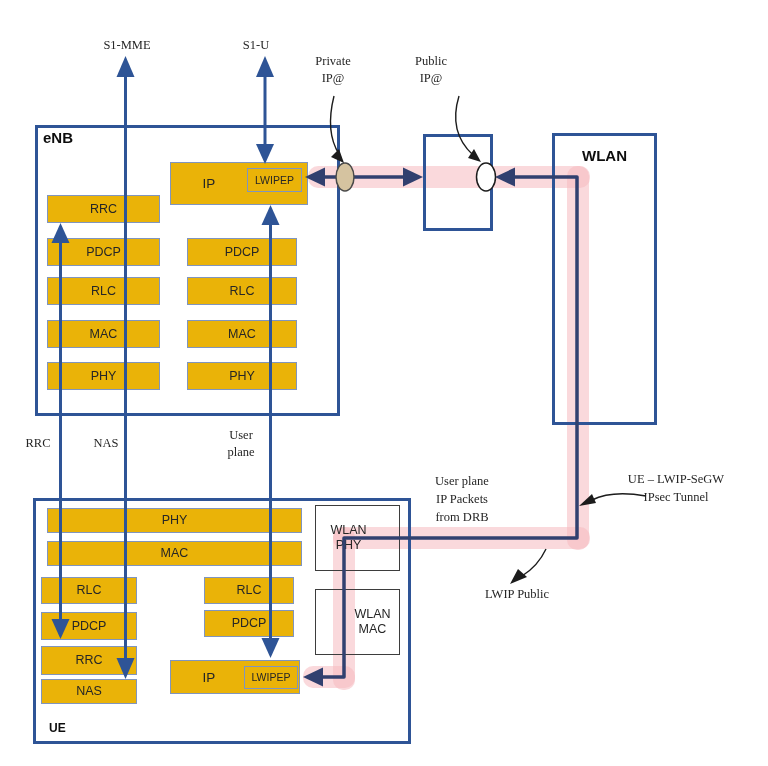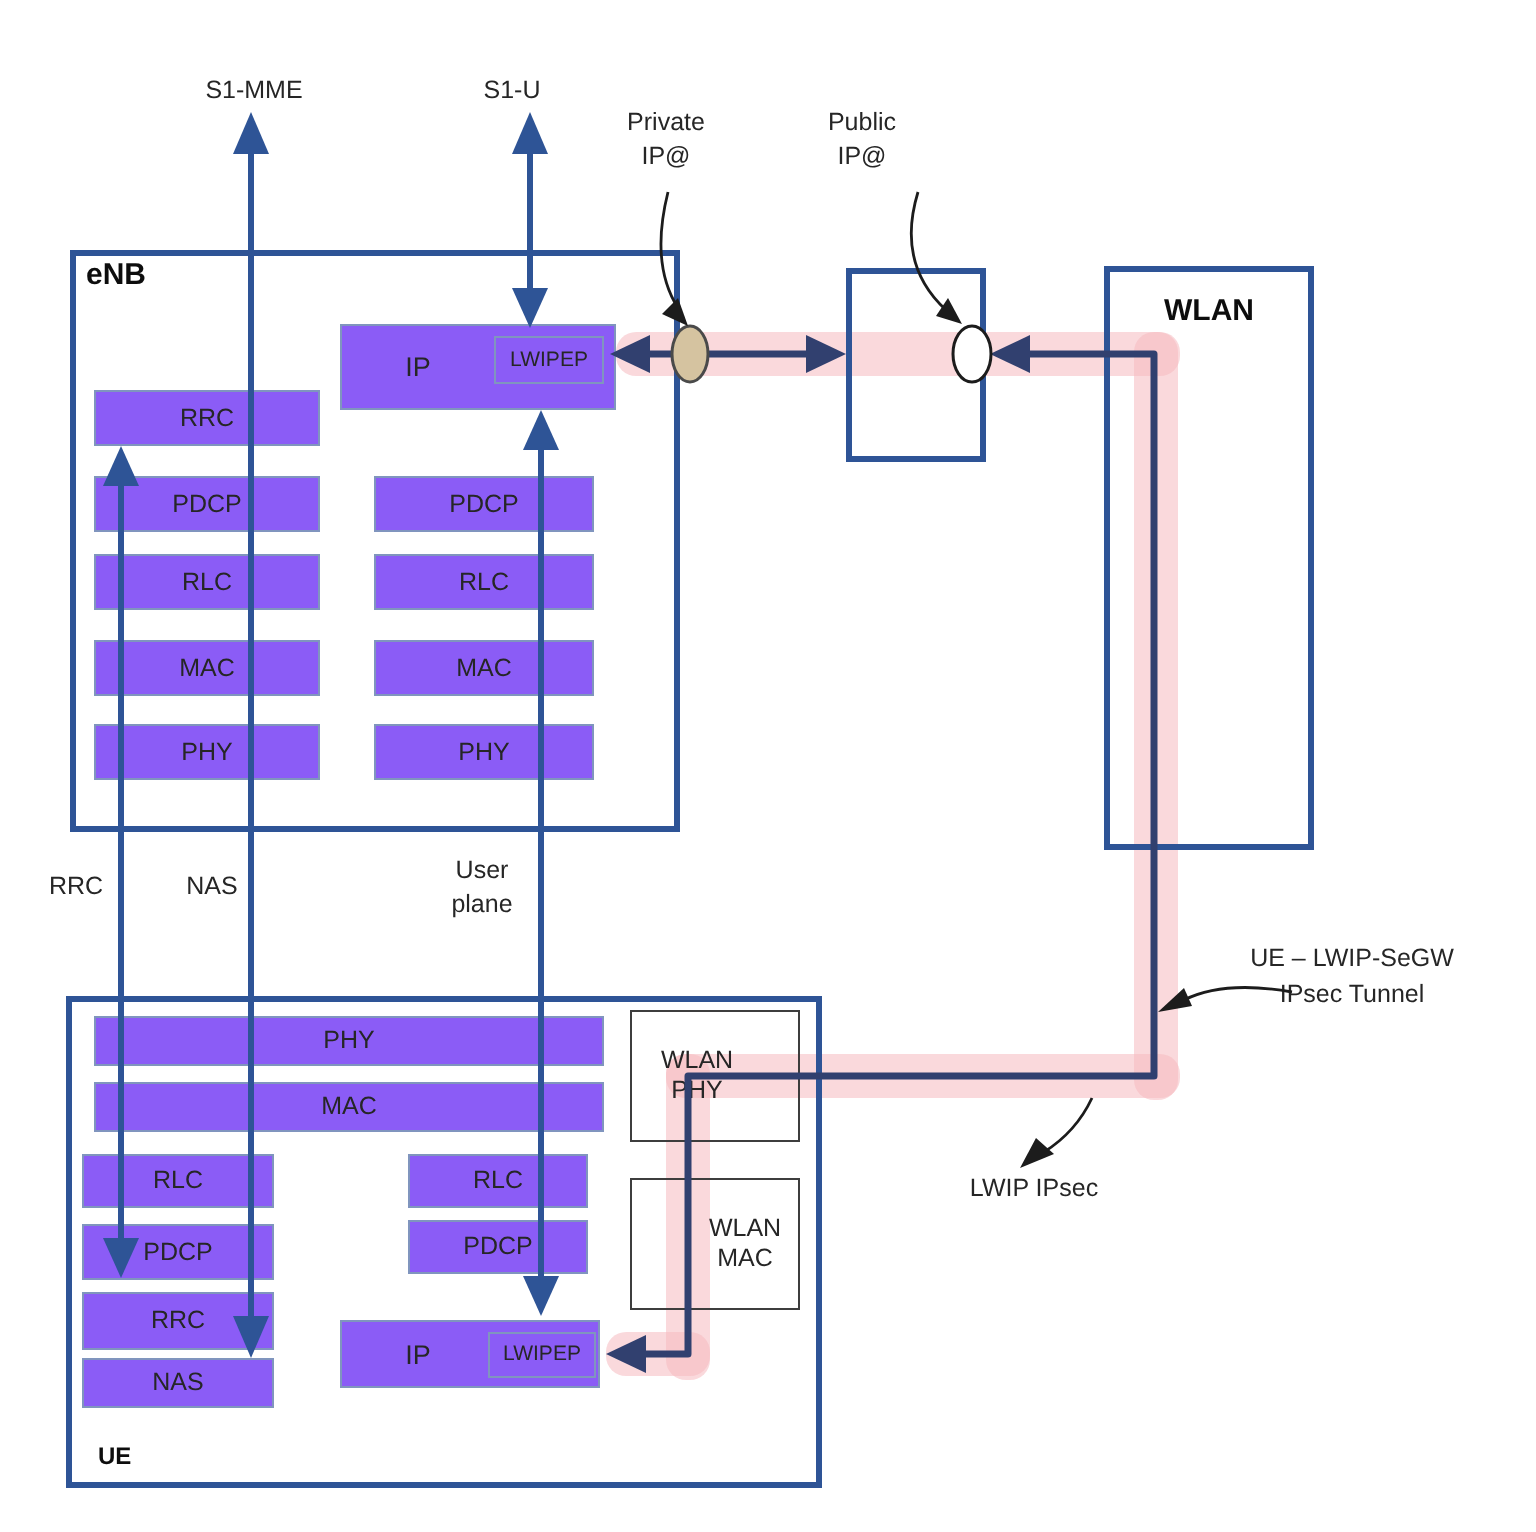--- a/index.html
+++ b/index.html
@@ -1,25 +1,25 @@
 <!DOCTYPE html>
 <html><head>
 <meta charset="utf-8">
 <style>
   html,body{margin:0;padding:0;background:#ffffff;}
   .stage{position:relative;width:768px;height:766px;background:#ffffff;
          font-family:"Liberation Sans","DejaVu Sans",sans-serif;overflow:hidden;}
   
   .pink{position:absolute;background:rgba(245,186,192,0.55);border-radius:10px;z-index:1;}
   .box{position:absolute;border:3px solid #2e5496;box-sizing:border-box;z-index:2;background:transparent;}
-  .inner{position:absolute;border:1.5px solid #8095be;background:#8b5cf6;box-sizing:border-box;
+  .inner{position:absolute;border:1.5px solid #8095be;background:#eab308;box-sizing:border-box;
          display:flex;align-items:center;justify-content:center;
          font-size:12.5px;color:#262626;z-index:2;text-align:center;line-height:15px;}
   .inner.dark{border:1.5px solid #3d3d3d;background:transparent;}
-  .lbl{position:absolute;font-size:12.5px;color:#262626;text-align:center;line-height:17px;z-index:2;}
+  .lbl{position:absolute;font-size:12.5px;color:#262626;text-align:center;line-height:17px;z-index:2;font-family:Liberation Serif, serif;}
   .title{font-weight:bold;font-size:15px;color:#0d0d0d;}
   .enb-title{position:absolute;top:1px;left:5px;}
   .ue-title{position:absolute;bottom:6px;left:13px;font-size:12px;}
   .wlan-title{display:block;text-align:center;margin-top:11px;}
   .ip-label{position:absolute;left:0;top:0;bottom:0;width:76px;display:flex;align-items:center;
             justify-content:center;font-size:13.5px;color:#262626;}
   .lwipep{position:absolute;font-size:10.5px;line-height:11px;}
   svg.overlay{position:absolute;left:0;top:0;z-index:3;pointer-events:none;}
 </style>
 </head>
@@ -67,25 +67,30 @@
     <span class="title wlan-title">WLAN</span>
   </div>
 
   <div class="lbl" style="left:18px;top:435px;width:40px;">RRC</div>
   <div class="lbl" style="left:85px;top:435px;width:42px;">NAS</div>
   <div class="lbl" style="left:209px;top:427px;width:64px;">
     <span>User</span><br>
     <span>plane</span>
   </div>
 
+  <div class="lbl" style="left:411px;top:472px;width:102px;line-height:18px;">
+    <span>User plane</span><br>
+    <span>IP Packets</span><br>
+    <span>from DRB</span>
+  </div>
   <div class="lbl" style="left:601px;top:470px;width:150px;line-height:18px;">
     <span>UE – LWIP-SeGW</span><br>
     <span>IPsec Tunnel</span>
   </div>
-  <div class="lbl" style="left:464px;top:586px;width:106px;">LWIP IPsec</div>
+  <div class="lbl" style="left:464px;top:586px;width:106px;">LWIP Public</div>
 
   <div class="box" style="left:33px;top:498px;width:378px;height:246px;">
     <span class="title ue-title">UE</span>
   </div>
   <div class="inner" style="left:47px;top:508px;width:255px;height:25px;">PHY</div>
   <div class="inner" style="left:47px;top:541px;width:255px;height:25px;">MAC</div>
   <div class="inner" style="left:41px;top:577px;width:96px;height:27px;">RLC</div>
   <div class="inner" style="left:41px;top:612px;width:96px;height:28px;">PDCP</div>
   <div class="inner" style="left:41px;top:646px;width:96px;height:29px;">RRC</div>
   <div class="inner" style="left:41px;top:679px;width:96px;height:25px;">NAS</div>

